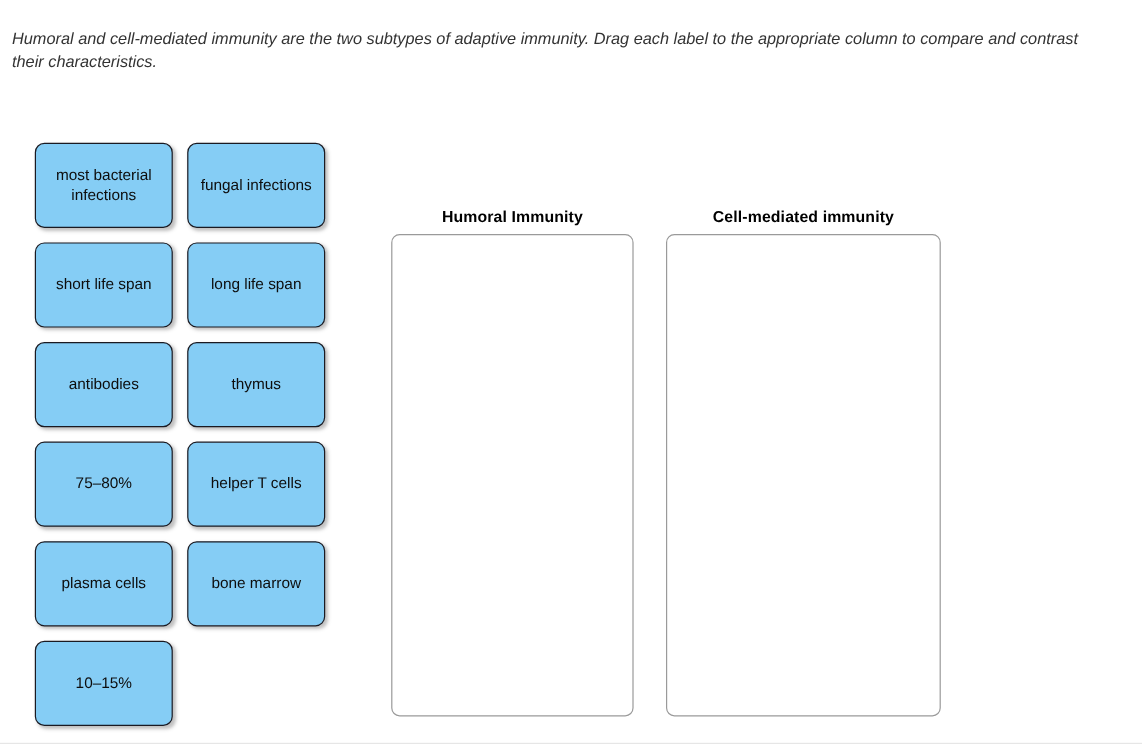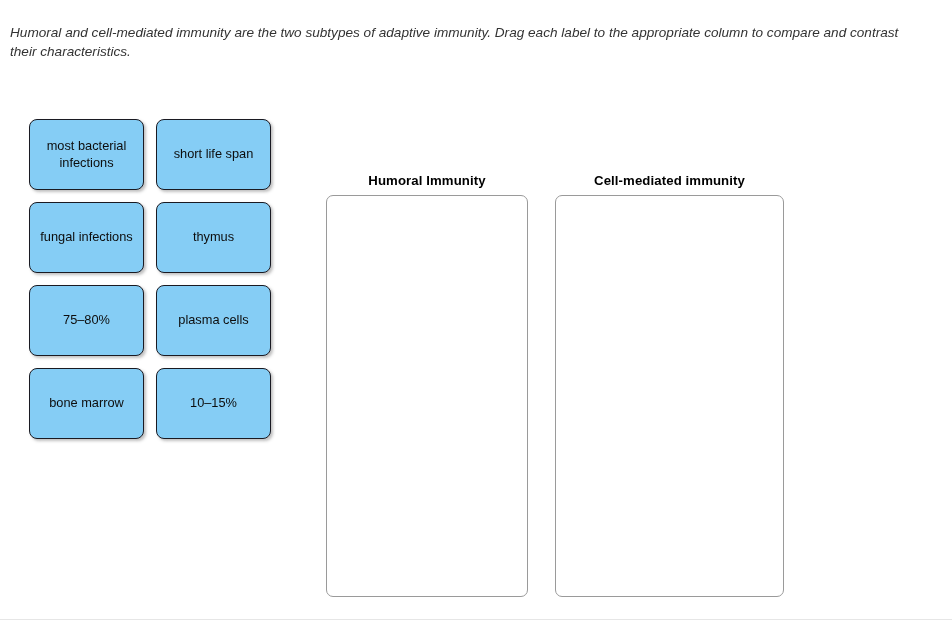--- a/index.html
+++ b/index.html
@@ -94,24 +94,27 @@
     background: #e6e6e6;
   }
 </style>
 </head>
 <body>
 
 <p id="prompt">Humoral and cell-mediated immunity are the two subtypes of adaptive immunity. Drag each label to the appropriate column to compare and contrast their characteristics.</p>
 
 <div id="label-pool">
   <div class="tile">most bacterial infections</div>
+  <div class="tile">fungal infections</div>
   <div class="tile">short life span</div>
-  <div class="tile">fungal infections</div>
+  <div class="tile">long life span</div>
+  <div class="tile">antibodies</div>
   <div class="tile">thymus</div>
   <div class="tile">75–80%</div>
+  <div class="tile">helper T cells</div>
   <div class="tile">plasma cells</div>
   <div class="tile">bone marrow</div>
   <div class="tile">10–15%</div>
 </div>
 
 <div class="column" id="column-humoral">
   <div class="column-title">Humoral Immunity</div>
   <div class="dropzone"></div>
 </div>
 

